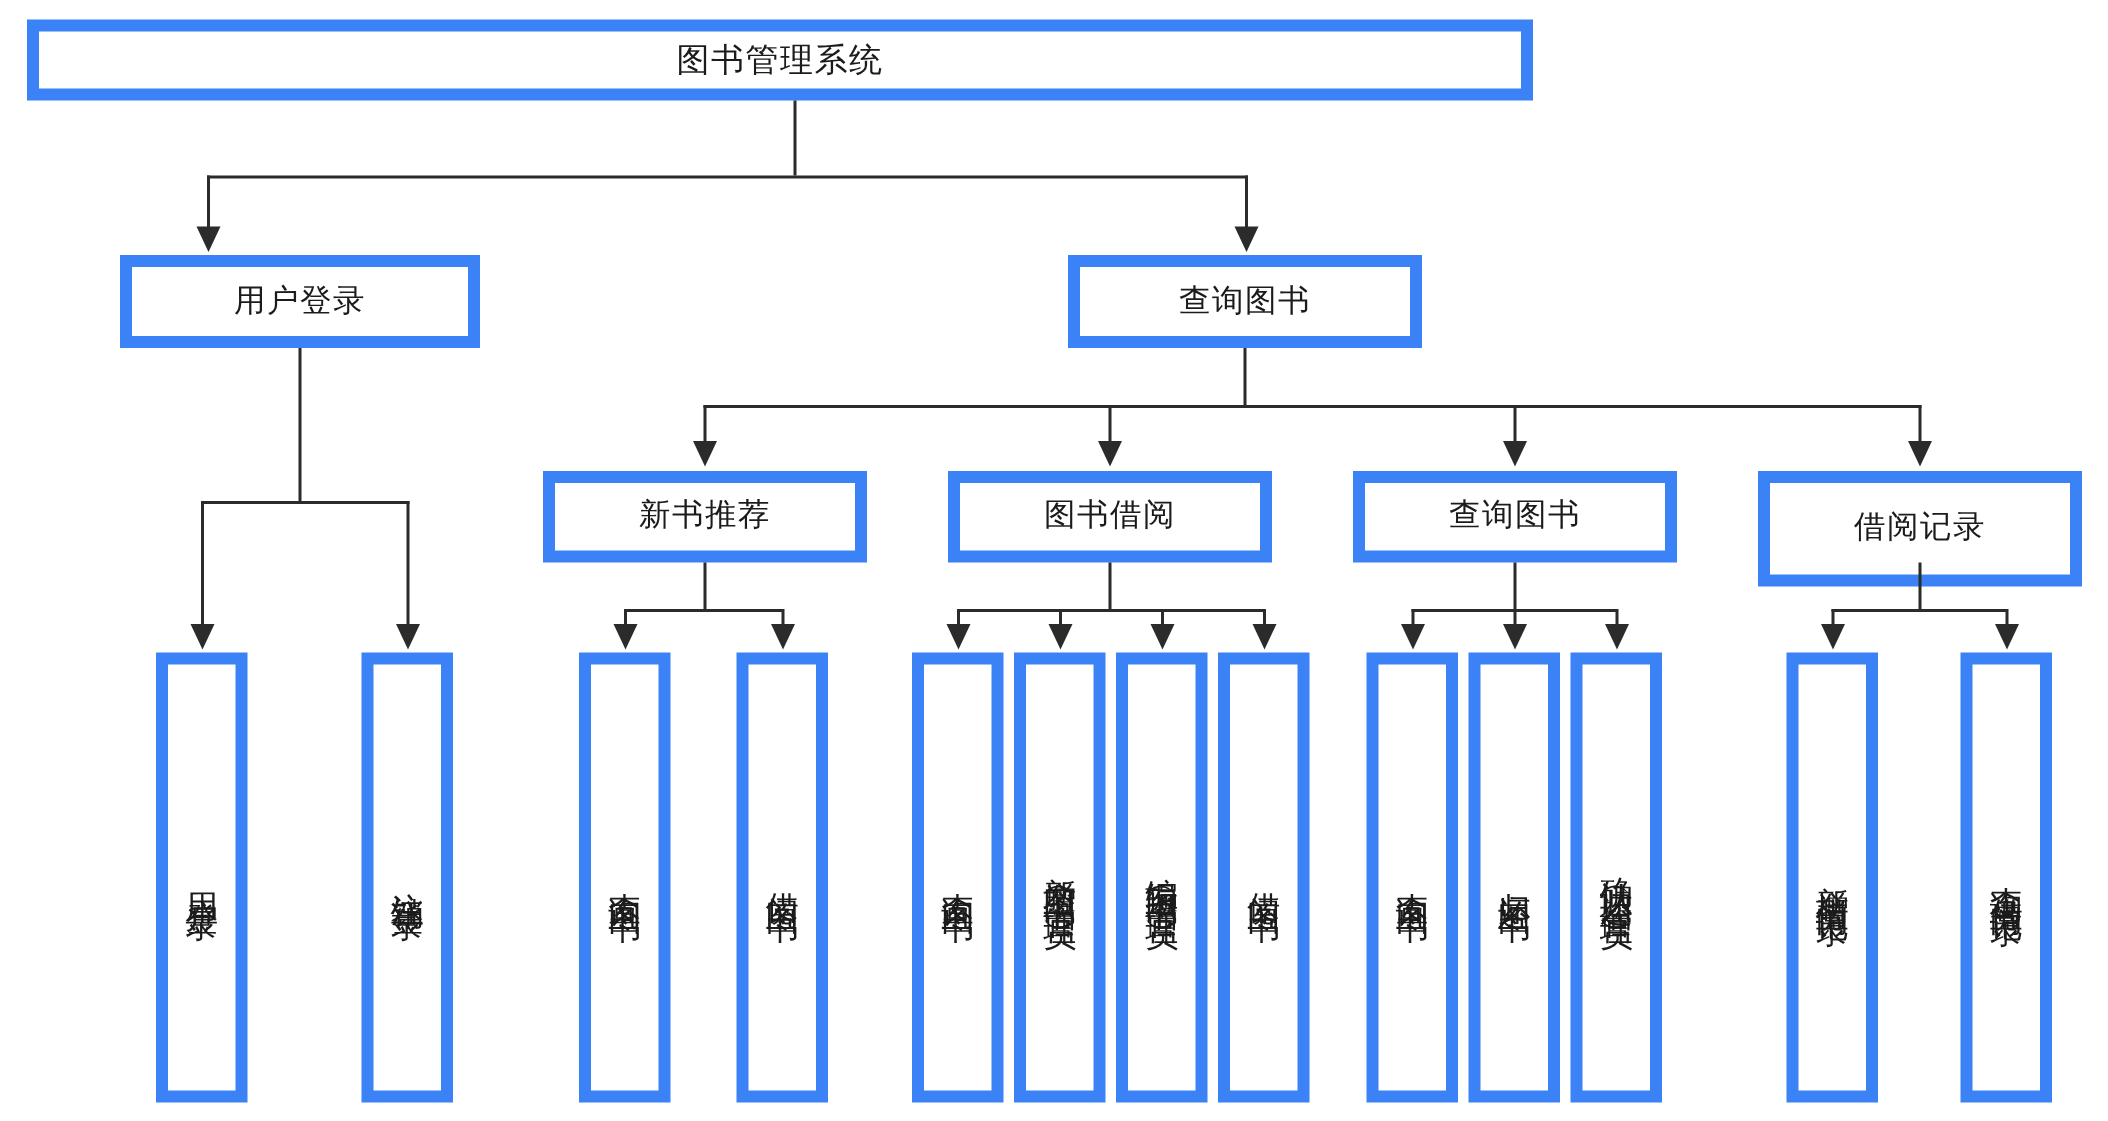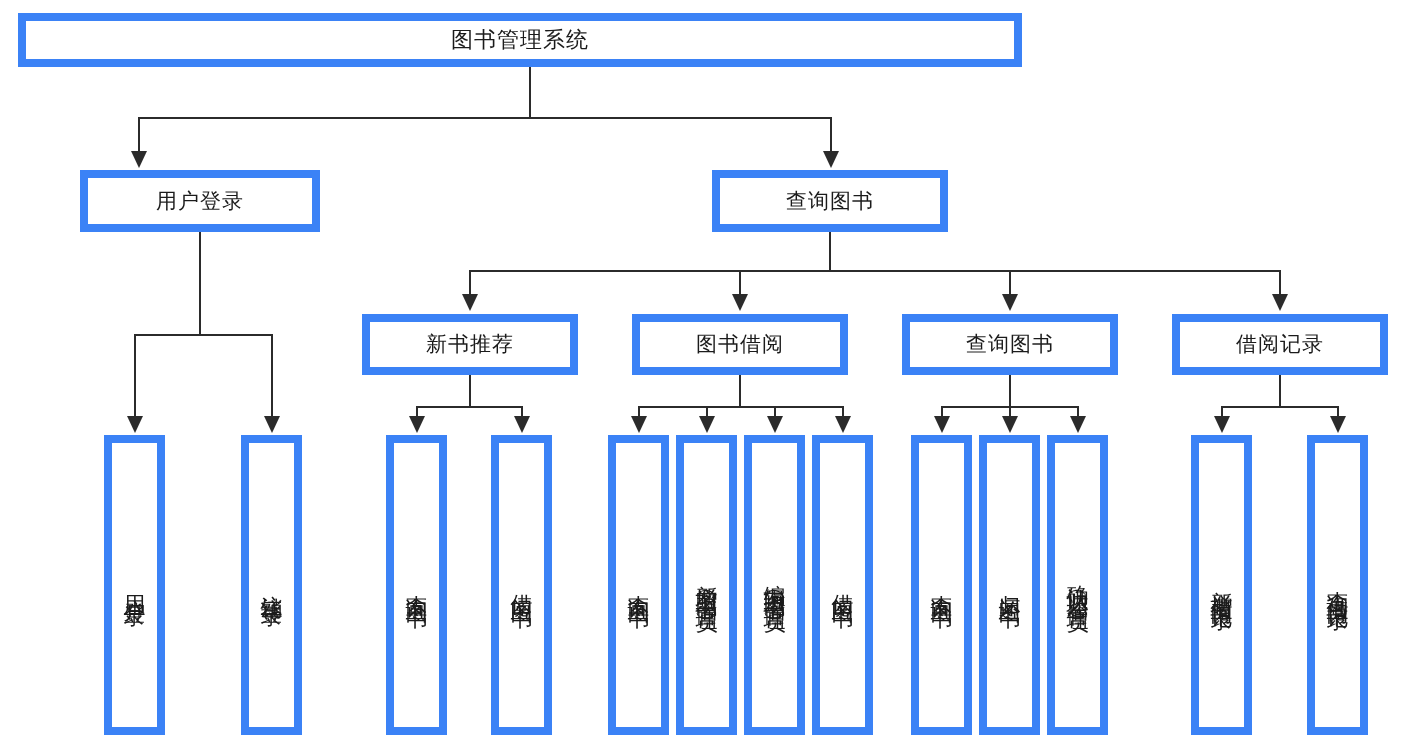--- a/index.html
+++ b/index.html
@@ -132,21 +132,21 @@
 
   <div class="node h-node" style="left:362px;top:314px;width:216px;height:61px;">
     <span class="txt">新书推荐</span>
   </div>
   <div class="node h-node" style="left:632px;top:314px;width:216px;height:61px;">
     <span class="txt">图书借阅</span>
   </div>
   <div class="node h-node" style="left:902px;top:314px;width:216px;height:61px;">
     <span class="txt">查询图书</span>
   </div>
-  <div class="node h-node" style="left:1172px;top:314px;width:216px;height:61px;">
+  <div class="node h-node" style="left:1172px;top:314px;width:216px;height:77px;">
     <span class="txt">借阅记录</span>
   </div>
 
   <div class="conn vline" style="left:469px;top:375px;height:32px;"></div>
   <div class="conn hline" style="left:416px;top:406px;width:106px;"></div>
   <div class="conn vline" style="left:416px;top:406px;height:12px;"></div>
   <div class="arrow" style="left:409px;top:416px;"></div>
   <div class="conn vline" style="left:521px;top:406px;height:12px;"></div>
   <div class="arrow" style="left:514px;top:416px;"></div>
 

